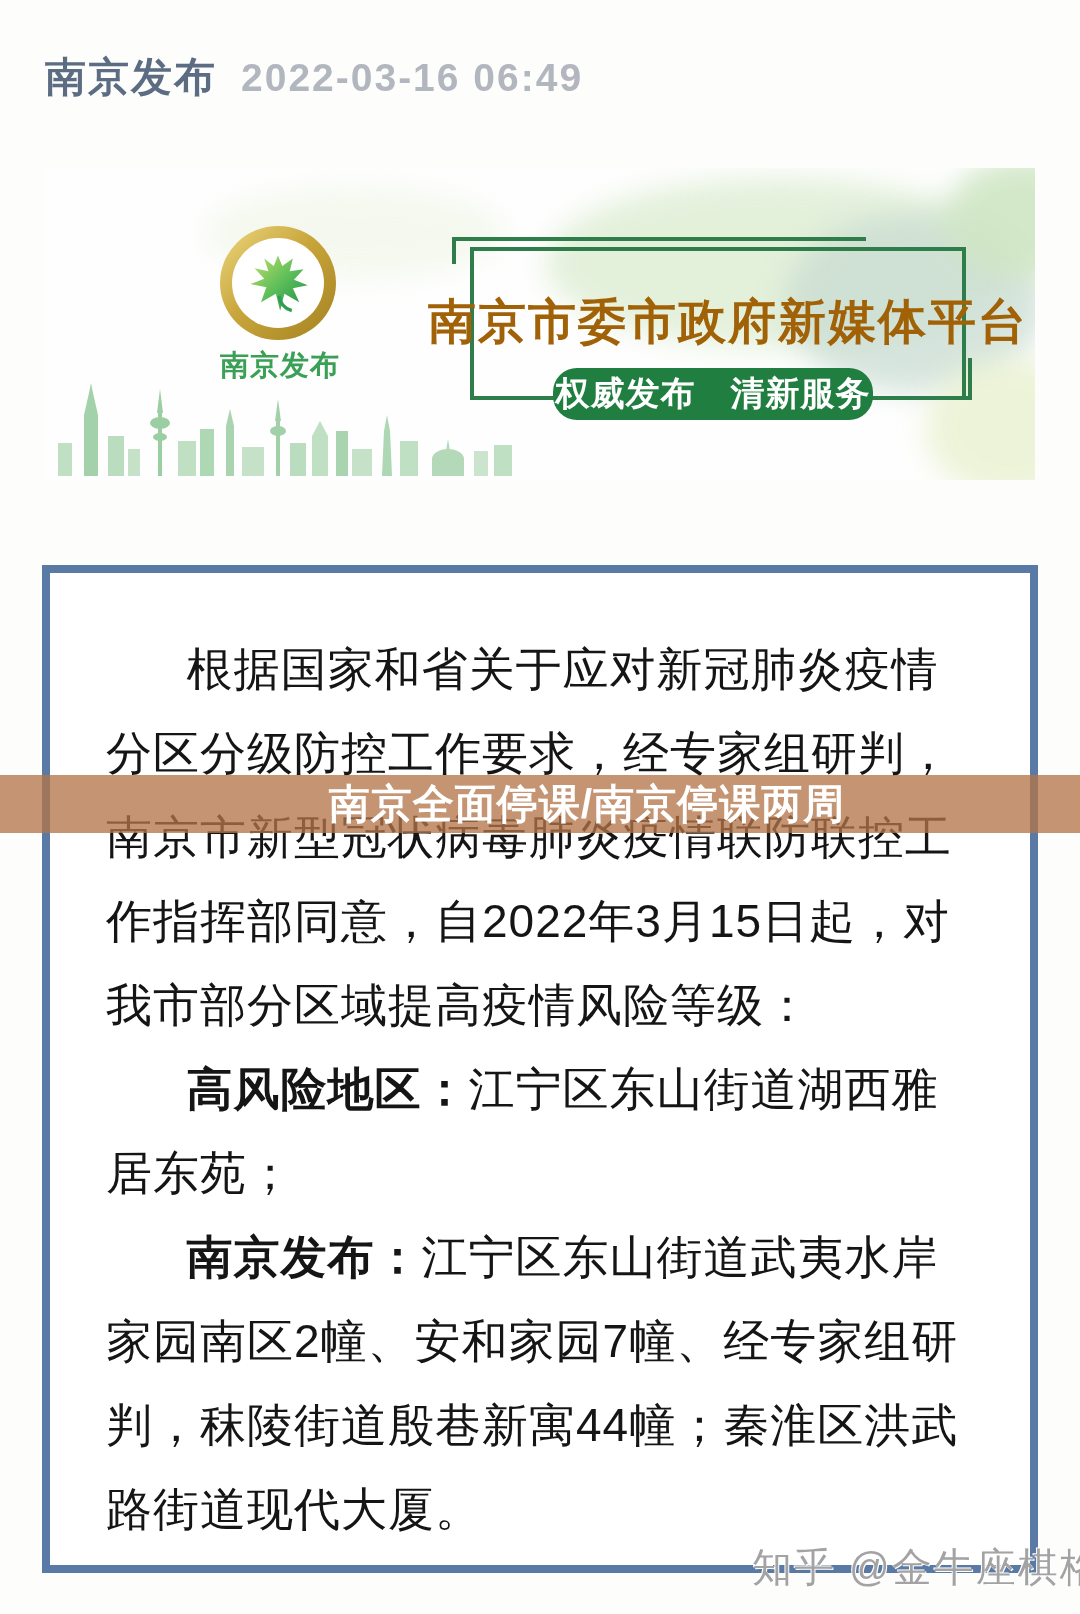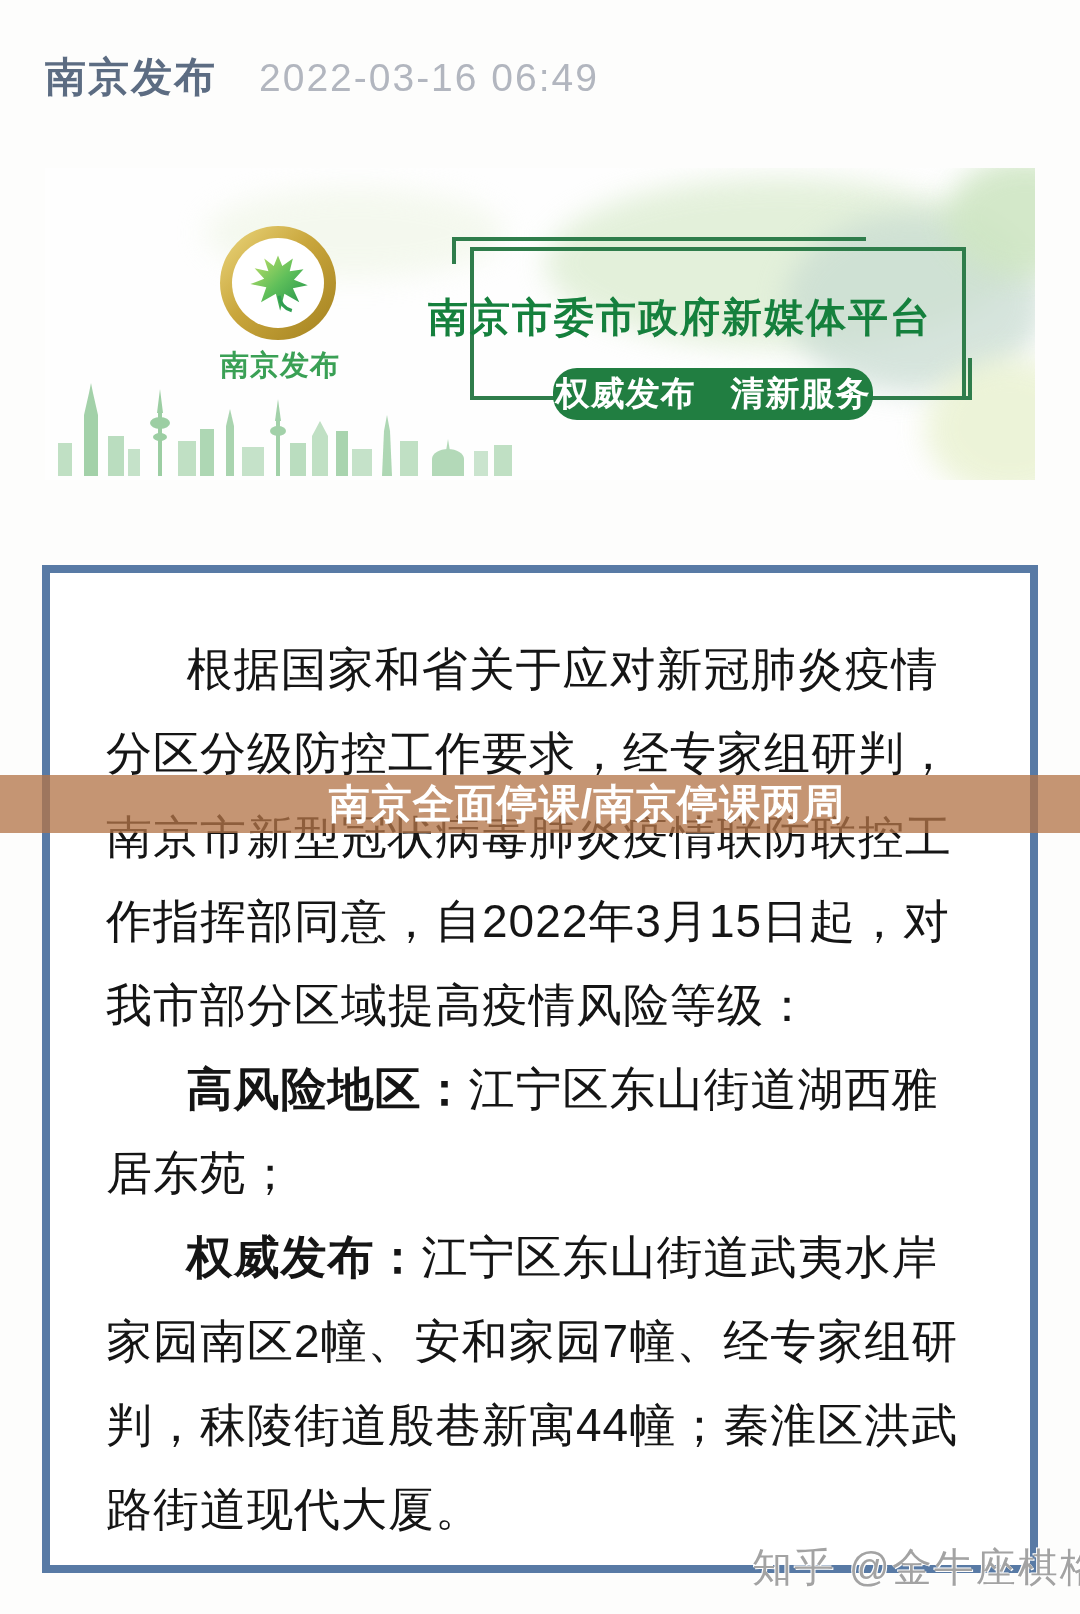--- a/index.html
+++ b/index.html
@@ -4,21 +4,21 @@
 <style>
   html,body{margin:0;padding:0;background:#fefefe;}
   .screen{
     position:relative;width:1080px;height:1614px;overflow:hidden;
     background:#fdfdfc;
     font-family:"Liberation Sans","DejaVu Sans",sans-serif;
   }
   
   .post-header{position:absolute;left:45px;top:50px;display:flex;align-items:baseline;gap:24px;}
   .account{font-size:41px;font-weight:600;color:#5c6c82;letter-spacing:2px;}
-  .timestamp{font-size:39px;font-weight:400;color:#b2b6bf;letter-spacing:2px;margin-left:18px;}
+  .timestamp{font-size:39px;font-weight:700;color:#b2b6bf;letter-spacing:2px;}
   
   .banner{position:absolute;left:45px;top:168px;width:990px;height:312px;background:#fefefe;overflow:hidden;}
   .wash{position:absolute;border-radius:50%;filter:blur(14px);}
   .wash1{left:500px;top:10px;width:470px;height:170px;background:#ddedd2;opacity:.8;}
   .wash2{left:740px;top:45px;width:260px;height:180px;background:#c9dcd2;opacity:.75;}
   .wash3{left:900px;top:-10px;width:160px;height:120px;background:#cfe6c4;opacity:.9;}
   .wash4{left:880px;top:190px;width:170px;height:140px;background:#eaf2d2;opacity:.85;}
   .wash5{left:160px;top:20px;width:300px;height:90px;background:#eef5e4;opacity:.6;}
   .logo{position:absolute;left:175px;top:58px;width:118px;text-align:center;}
   .logo-ring{width:116px;height:114px;border-radius:50%;
@@ -27,21 +27,21 @@
   .logo-ring-inner{width:92px;height:90px;border-radius:50%;background:#fff;
     display:flex;align-items:center;justify-content:center;}
   .logo-label{margin-top:6px;font-size:29px;font-weight:700;color:#3aa055;letter-spacing:1px;white-space:nowrap;}
   
   .frame-rect{position:absolute;left:425px;top:79px;width:488px;height:145px;border:4px solid #2f7d4b;}
   .bracket-tl-h{position:absolute;left:407px;top:69px;width:414px;height:4px;background:#2f7d4b;}
   .bracket-tl-v{position:absolute;left:407px;top:69px;width:4px;height:27px;background:#2f7d4b;}
   .bracket-br-h{position:absolute;left:835px;top:228px;width:92px;height:4px;background:#2f7d4b;}
   .bracket-br-v{position:absolute;left:923px;top:190px;width:4px;height:42px;background:#2f7d4b;}
   .frame-title{position:absolute;left:383px;top:122px;width:593px;text-align:left;
-    font-size:40px;font-weight:700;color:#15803d;letter-spacing:2px;white-space:nowrap;}
+    font-size:48px;font-weight:700;color:#a16207;letter-spacing:2px;white-space:nowrap;}
   .slogan-pill{position:absolute;left:508px;top:200px;width:320px;height:52px;border-radius:24px;
     background:#217e41;display:flex;align-items:center;justify-content:center;z-index:3;}
   .slogan-pill span{font-size:34px;font-weight:700;color:#ffffff;letter-spacing:1px;white-space:nowrap;}
   .skyline{position:absolute;left:5px;bottom:4px;}
   
   .notice{position:absolute;left:42px;top:565px;width:996px;height:1008px;box-sizing:border-box;
     border:8px solid #587aa5;background:#ffffff;padding:54px 54px 0 56px;z-index:1;}
   .para{margin:0;font-size:46px;line-height:84px;color:#151515;font-weight:500;
     text-indent:1.75em;letter-spacing:1px;}
   .risk-label{font-weight:800;}
@@ -134,21 +134,21 @@
         </g>
         <rect x="424" y="70" width="14" height="25" opacity=".45"></rect>
         <rect x="444" y="64" width="18" height="31" opacity=".55"></rect>
       </g>
     </svg>
   </div>
 
   <div class="notice">
     <p class="para"><span>根据国家和省关于应对新冠肺炎疫情分区分级防控工作要求，经专家组研判，南京市新型冠状病毒肺炎疫情联防联控工作指挥部同意，自2022年3月15日起，对我市部分区域提高疫情风险等级：</span></p>
     <p class="para"><span class="risk-label">高风险地区：</span><span>江宁区东山街道湖西雅居东苑；</span></p>
-    <p class="para"><span class="risk-label">权威发布：</span><span>江宁区东山街道武夷水岸家园南区2幢、安和家园7幢、经专家组研判，秣陵街道殷巷新寓44幢；秦淮区洪武路街道现代大厦。</span></p>
+    <p class="para"><span class="risk-label">南京发布：</span><span>江宁区东山街道武夷水岸家园南区2幢、安和家园7幢、经专家组研判，秣陵街道殷巷新寓44幢；秦淮区洪武路街道现代大厦。</span></p>
   </div>
 
   <div class="caption-band">
     <span class="caption-text">南京全面停课/南京停课两周</span>
   </div>
 
   <div class="watermark">知乎 @金牛座棋格格</div>
 
 </div>
 

